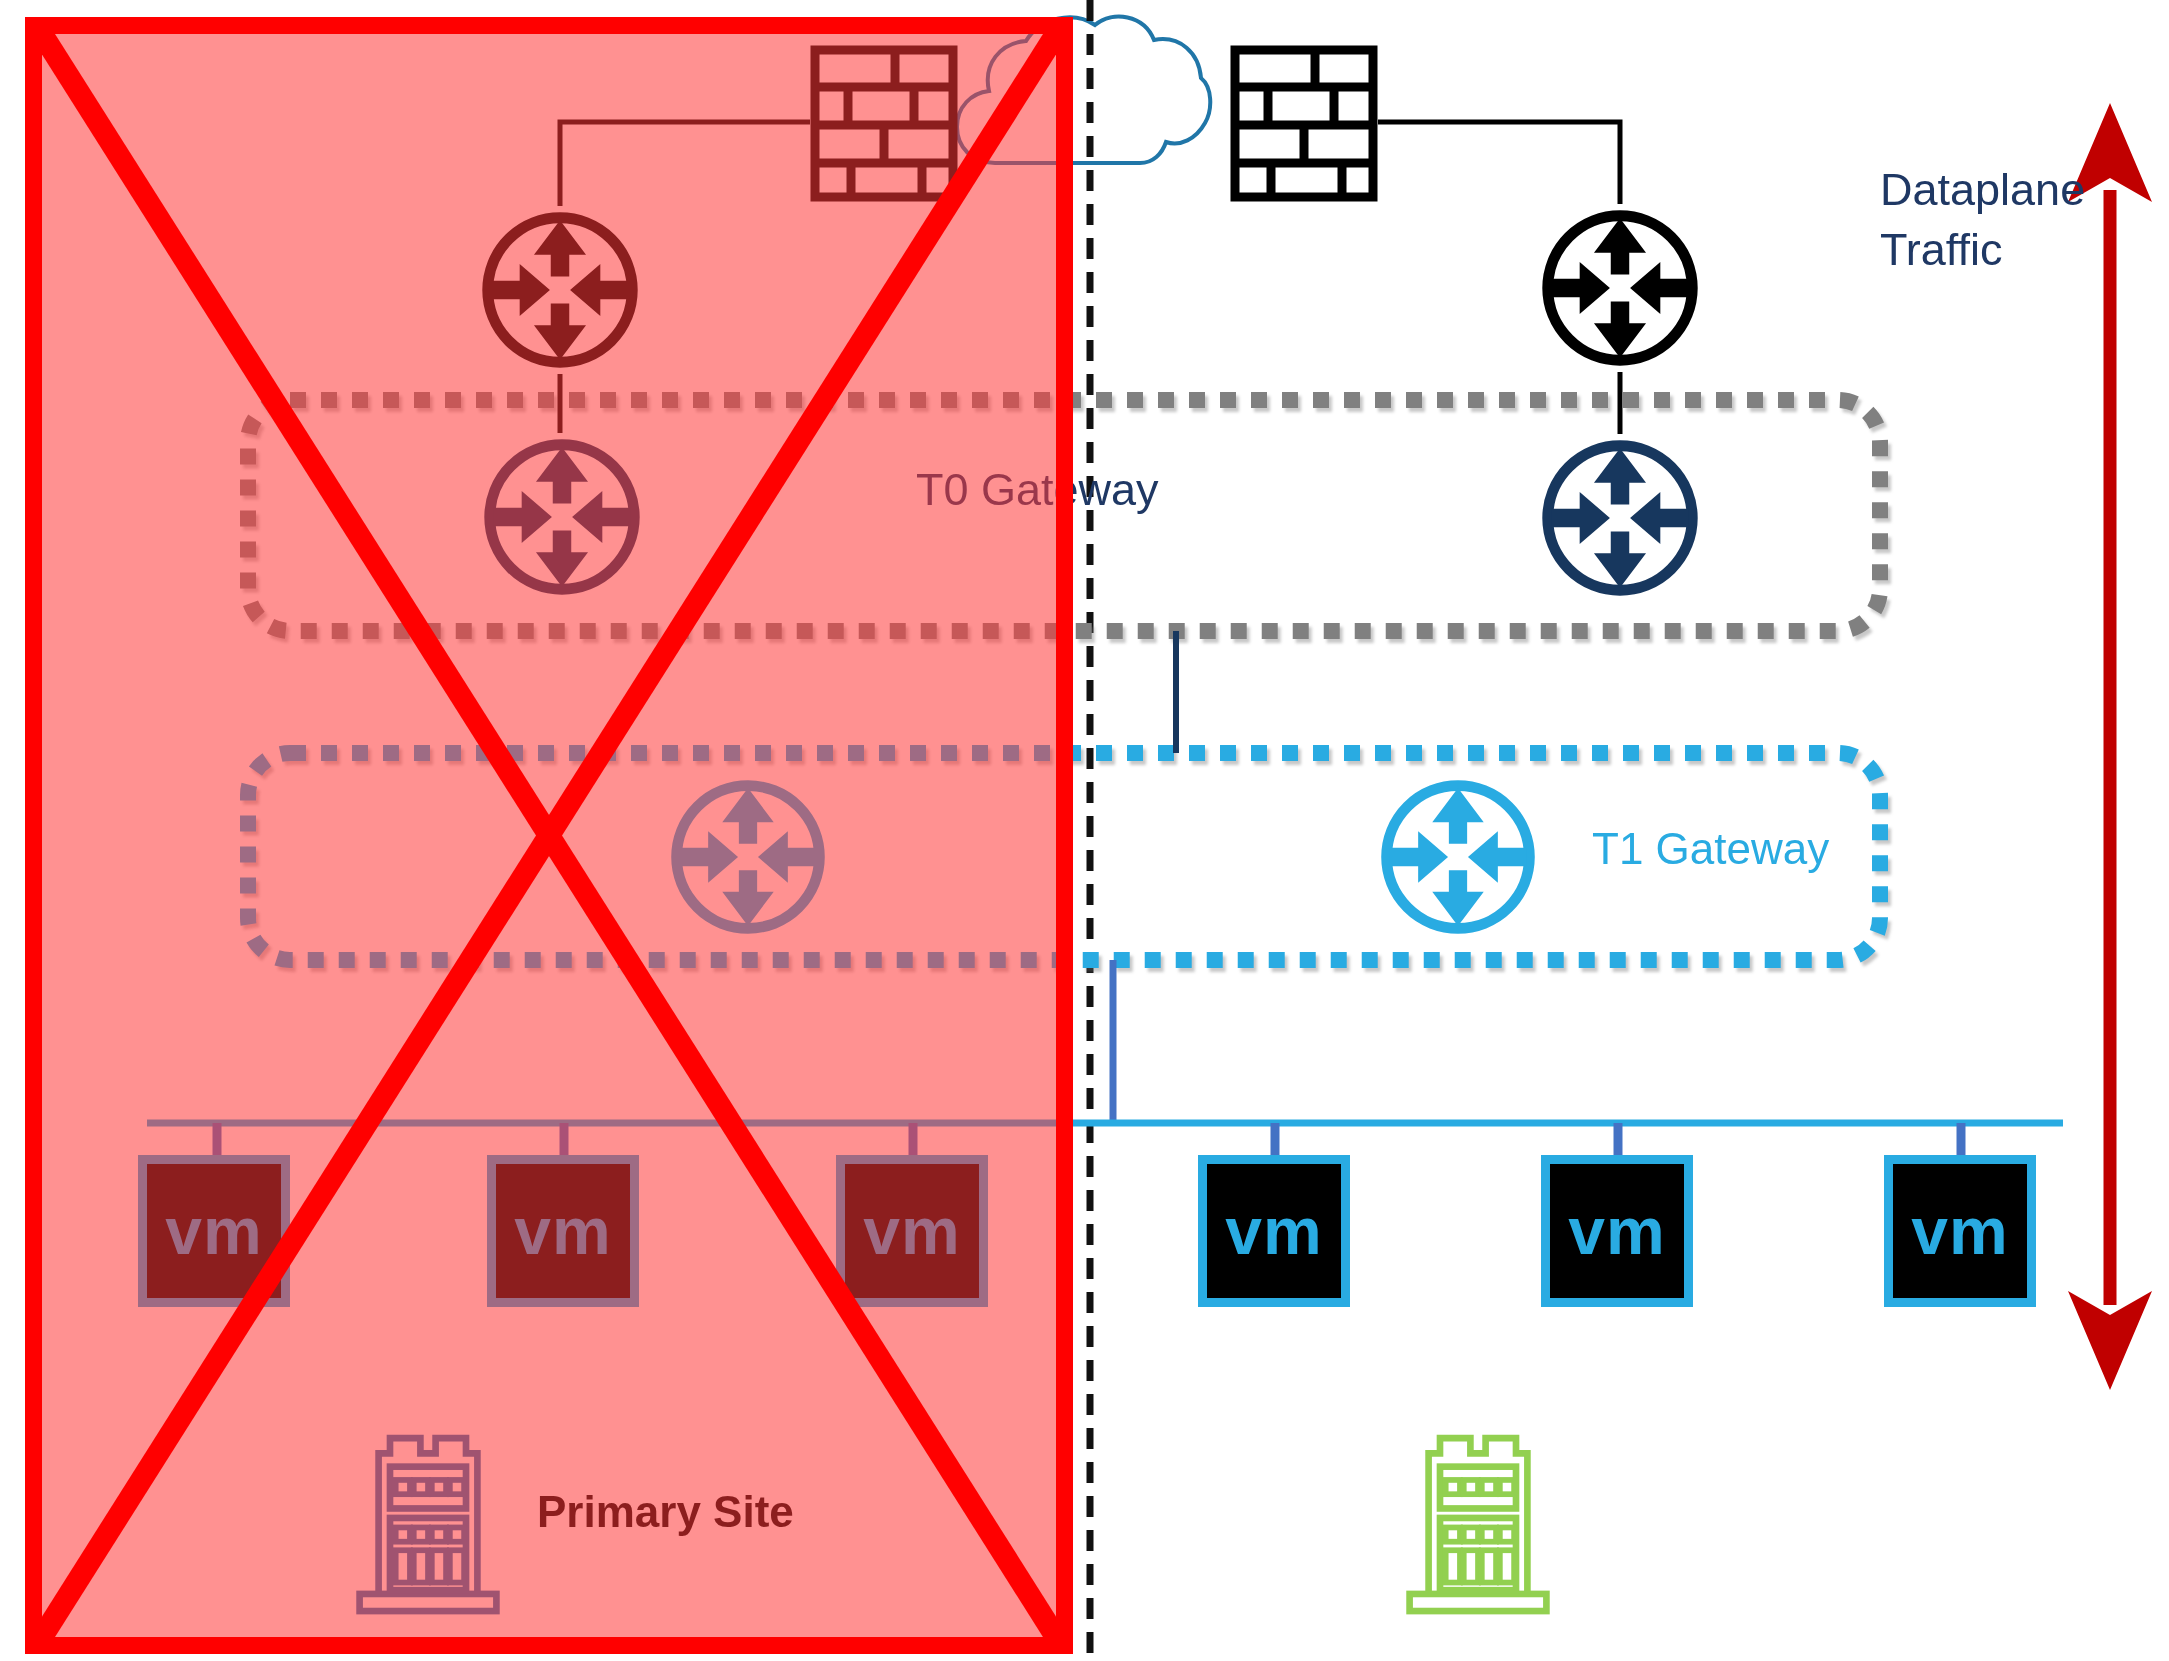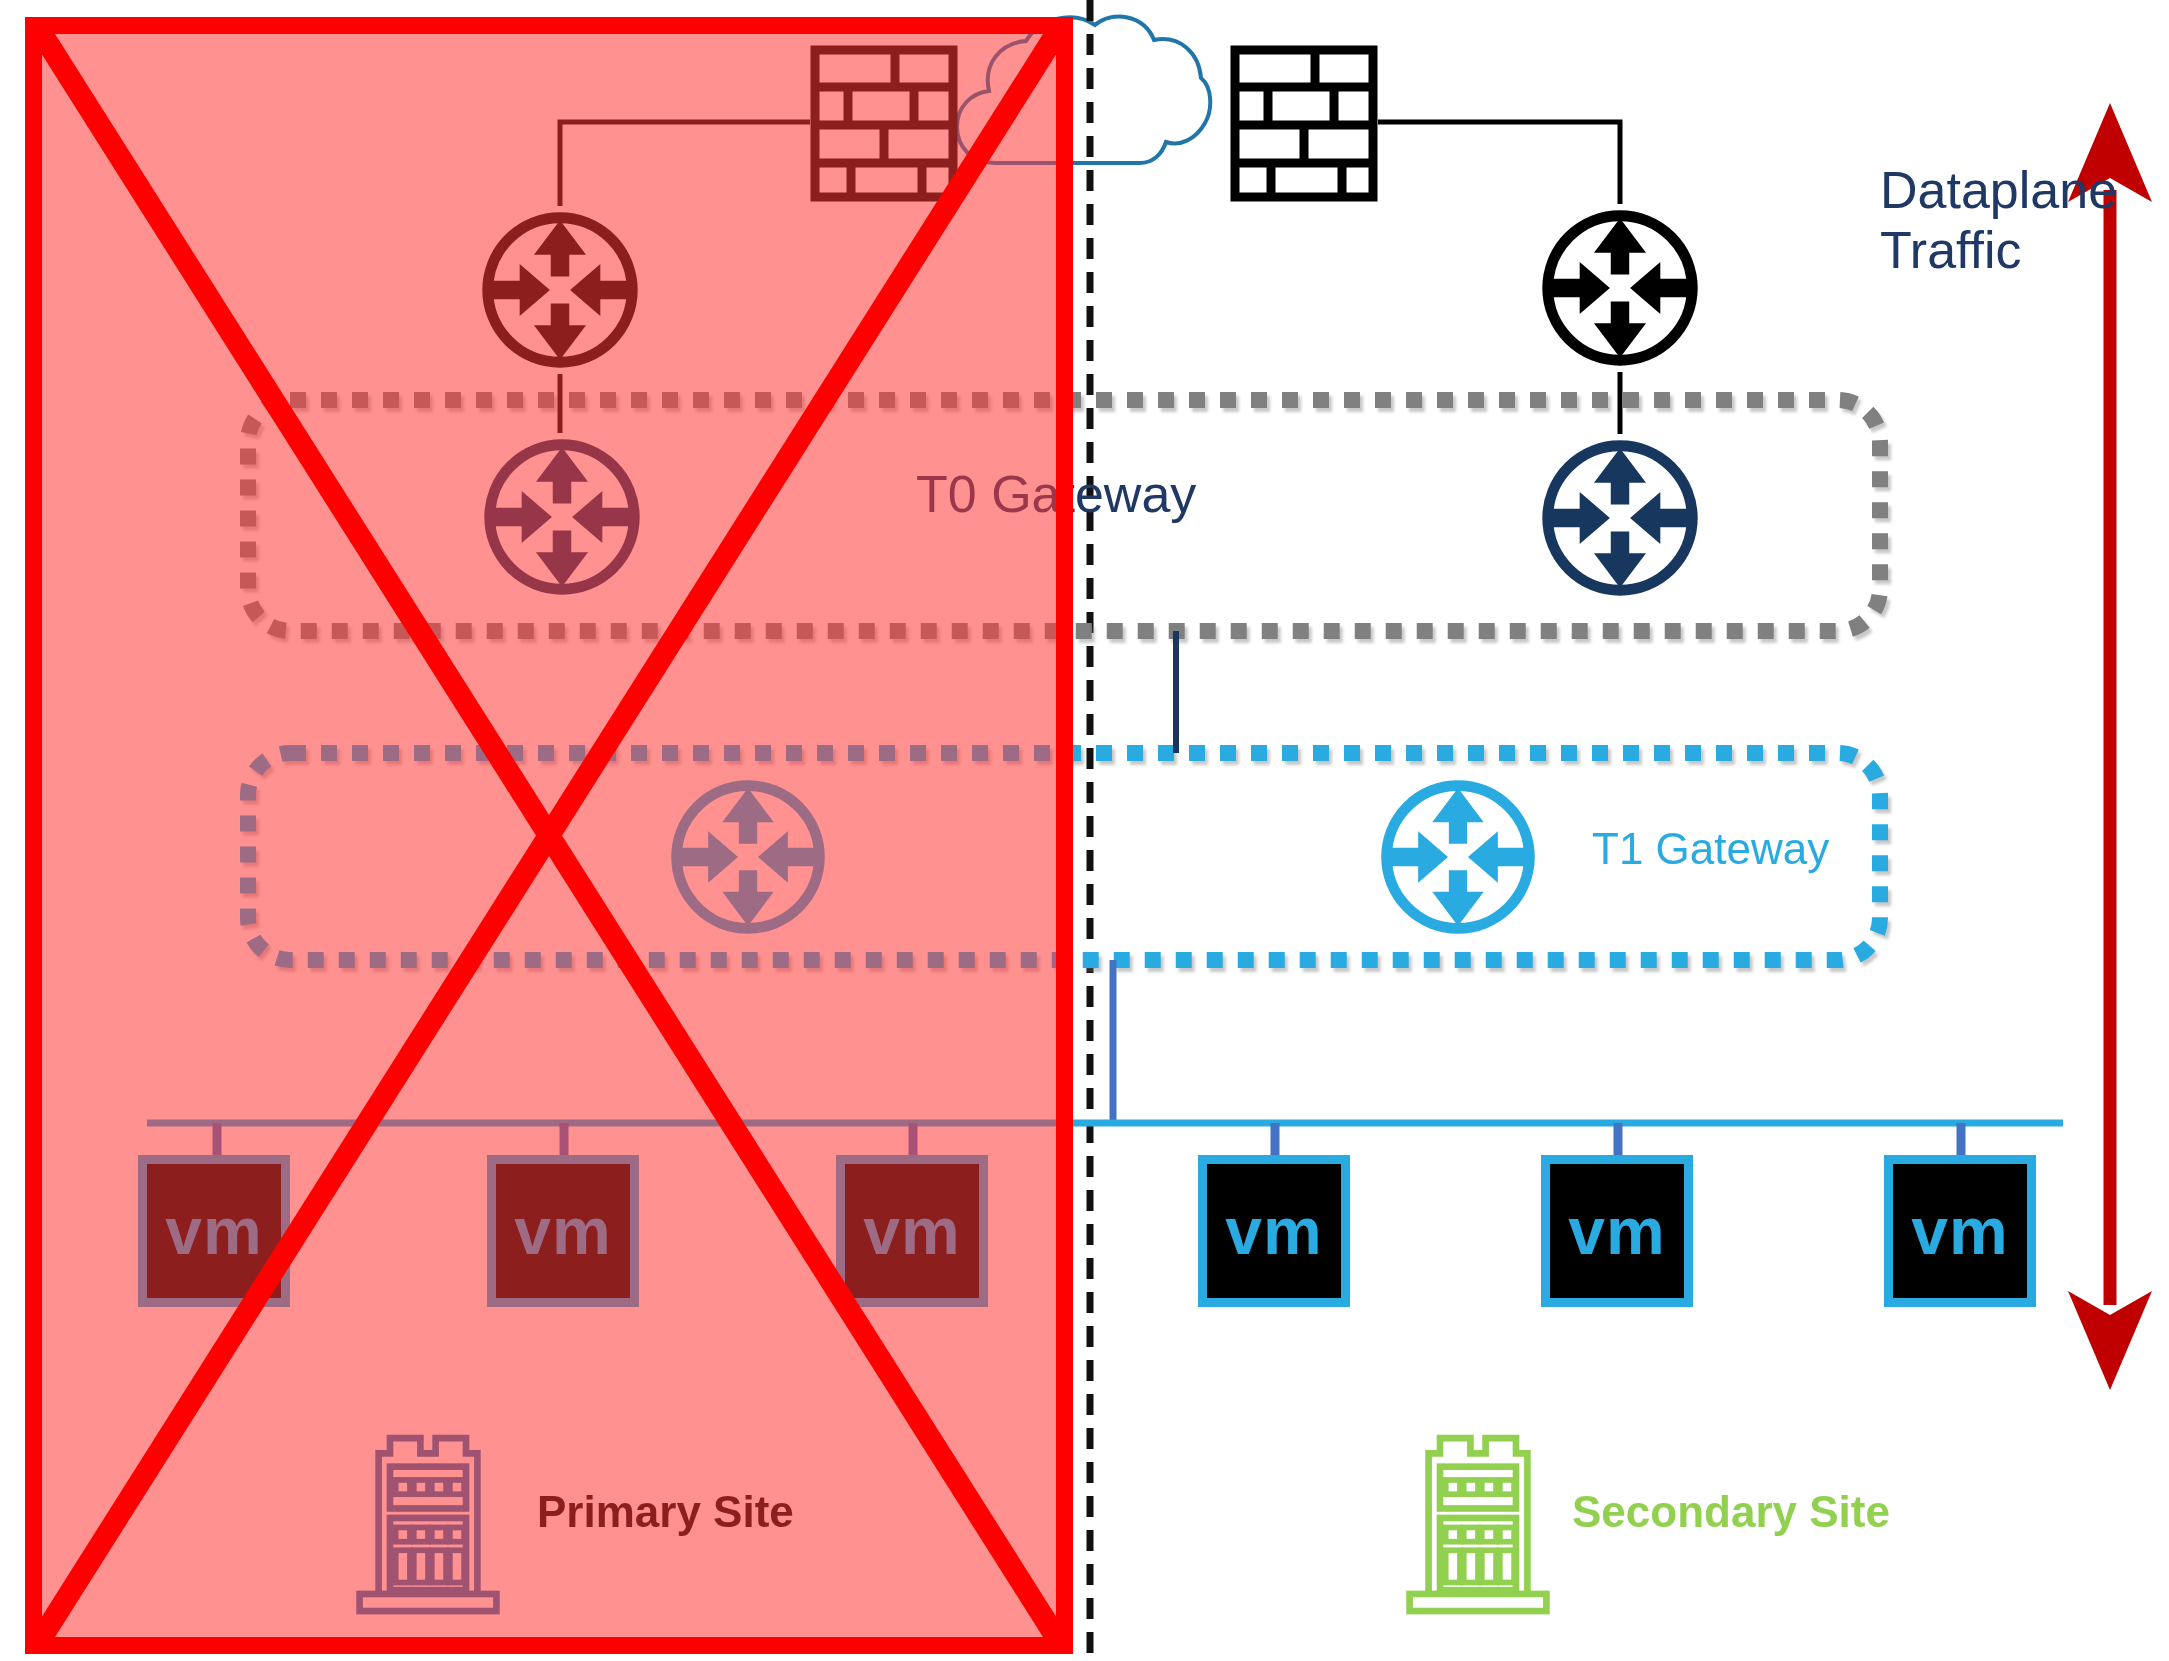--- a/index.html
+++ b/index.html
@@ -5,21 +5,21 @@
   html,body{margin:0;padding:0;background:#ffffff;}
   #stage{
     position:relative;
     width:2169px;height:1661px;
     background:#ffffff;
     font-family:"Liberation Sans", sans-serif;
     overflow:hidden;
   }
   #diagram{position:absolute;left:0;top:0;z-index:1;}
   .lbl{position:absolute;z-index:2;white-space:nowrap;}
-  .lbl-navy{color:#1F3864;font-size:52px;font-weight:500;}
+  .lbl-navy{color:#1F3864;font-size:45px;font-weight:500;}
   .lbl-cyan{color:#29ABE2;font-size:44px;font-weight:500;}
   .lbl-blue{color:#000000;font-size:44px;font-weight:600;}
   .lbl-green{color:#92D050;font-size:44px;font-weight:600;}
   .vmbox{
     position:absolute;z-index:2;
     width:134px;height:134px;
     border:9px solid #29ABE2;
     background:#000000;
     display:flex;align-items:center;justify-content:center;
     color:#29ABE2;font-size:66px;font-weight:bold;
@@ -153,21 +153,20 @@
 
   <div class="lbl lbl-cyan" style="left:1592px;top:824px;">T1 Gateway</div>
 
   <div class="lbl lbl-navy" style="left:1880px;top:160px;line-height:60px;">
     <div>Dataplane</div>
     <div>Traffic</div>
   </div>
 
   <div class="lbl lbl-blue" style="left:537px;top:1487px;">Primary Site</div>
 
-  <div class="lbl lbl-green" style="left:1572px;top:1487px;">Secondary Site</div>
 
   <div class="vmbox" style="left:138px;top:1155px;">vm</div>
   <div class="vmbox" style="left:487px;top:1155px;">vm</div>
   <div class="vmbox" style="left:836px;top:1155px;">vm</div>
 
   <div class="vmbox" style="left:1198px;top:1155px;">vm</div>
   <div class="vmbox" style="left:1541px;top:1155px;">vm</div>
   <div class="vmbox" style="left:1884px;top:1155px;">vm</div>
 
   <div id="overlay">

